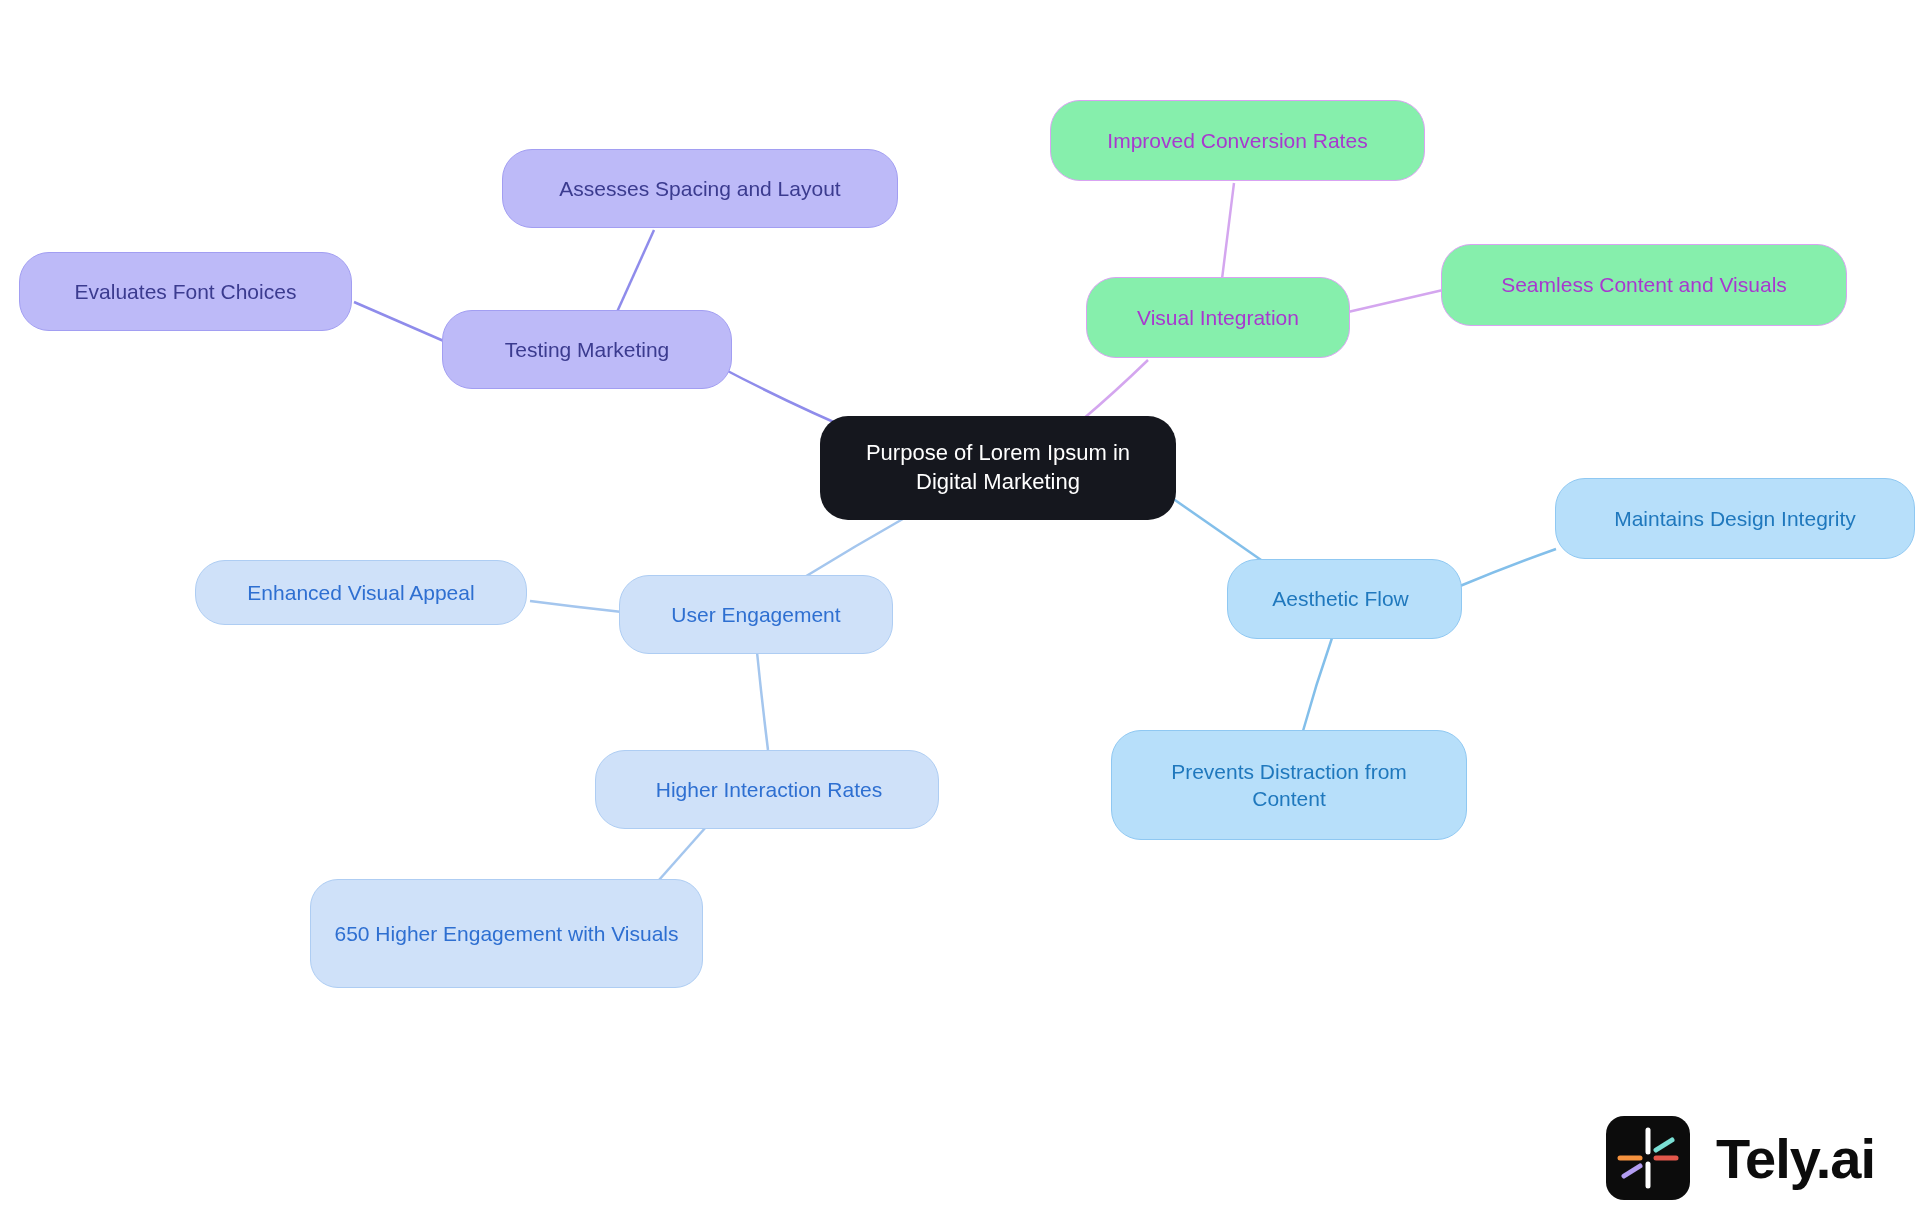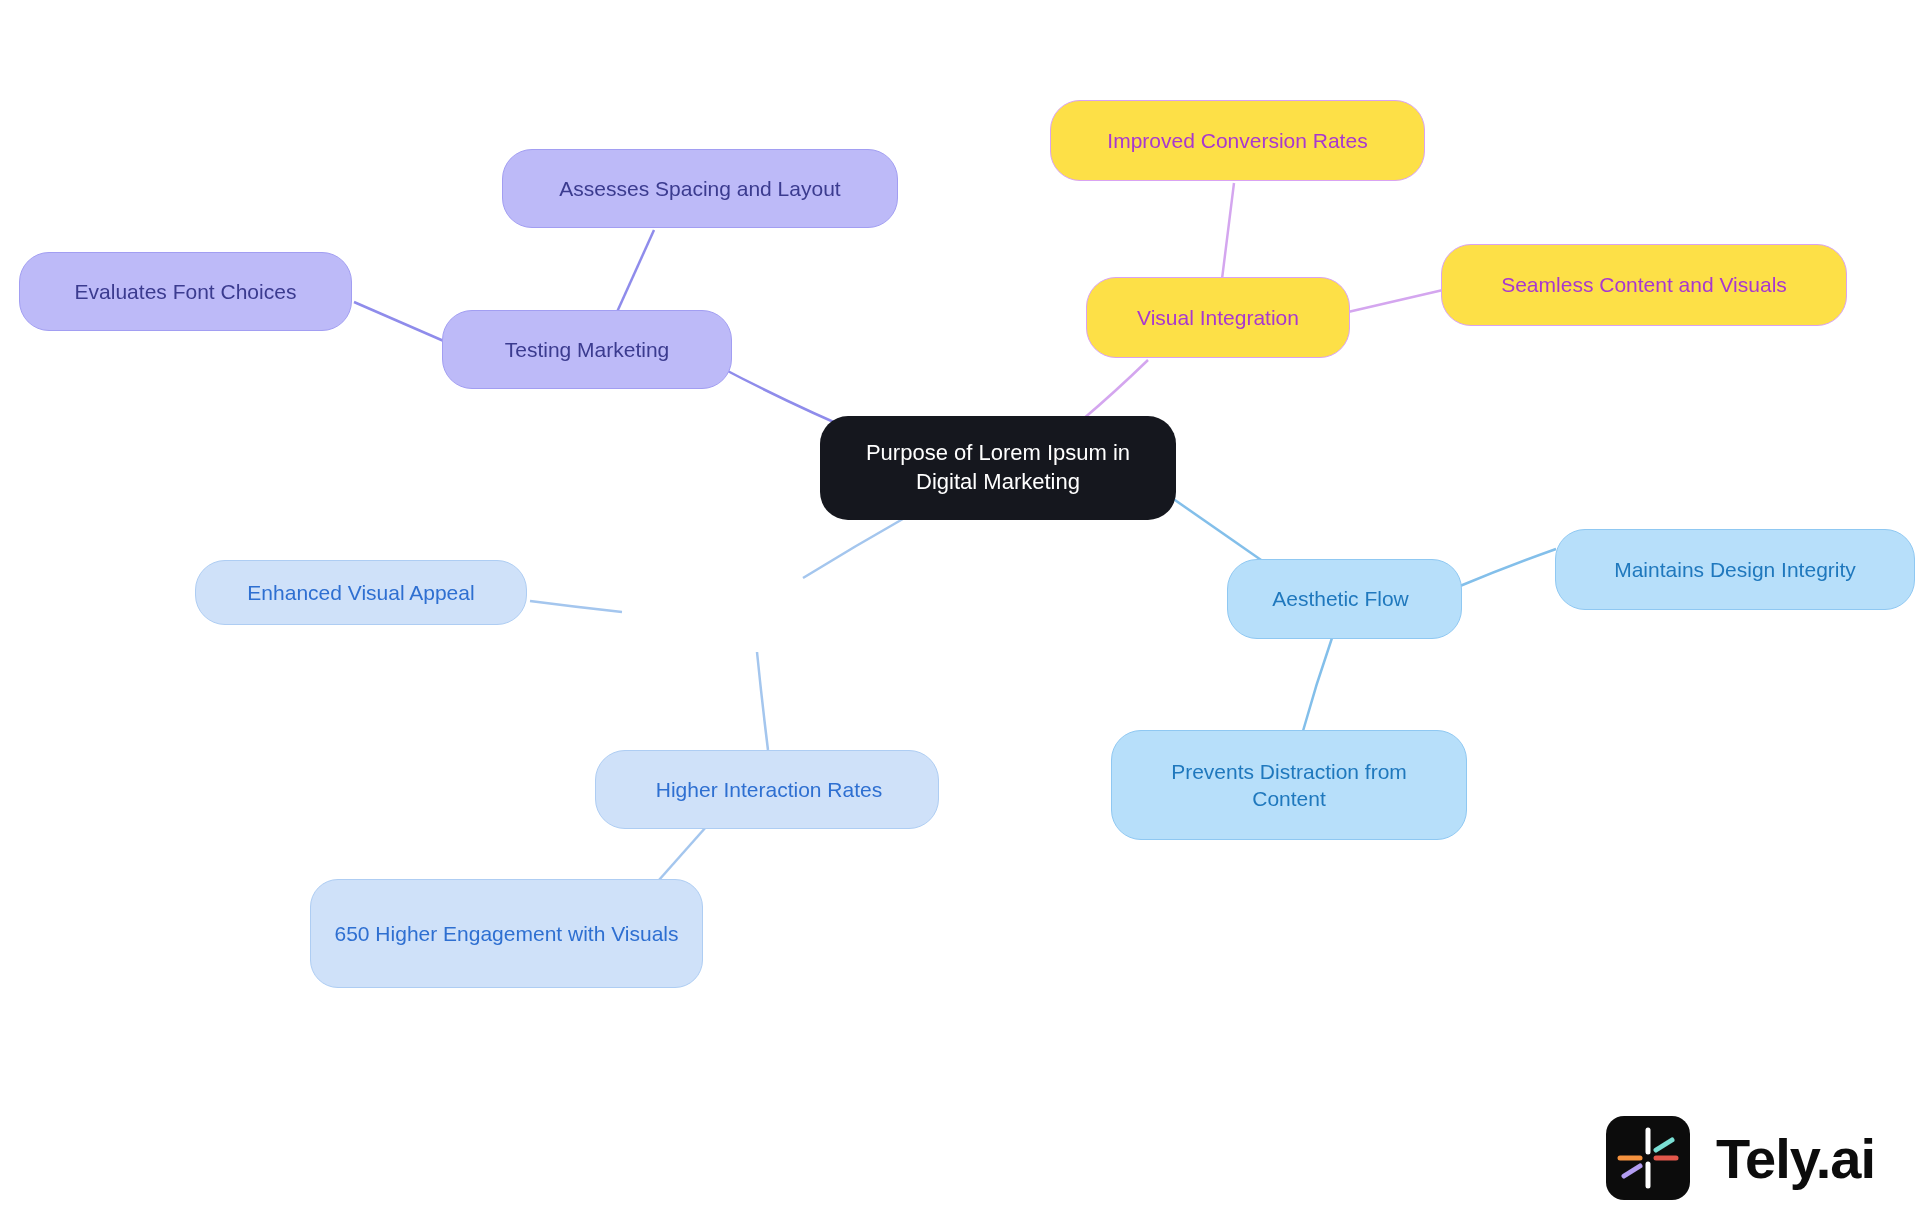--- a/index.html
+++ b/index.html
@@ -37,21 +37,21 @@
     border-radius: 28px;
     font-size: 22px;
     font-weight: 500;
   }
   .branch-typography {
     background: #bdbaf8;
     border: 1.5px solid #a29ef2;
     color: #3b3b8f;
   }
   .branch-visual {
-    background: #fde047;
+    background: #86efac;
     border: 1.5px solid #d9a3f2;
     color: #a838cf;
   }
   .branch-engagement {
     background: #cfe1f9;
     border: 1.5px solid #aecdf3;
     color: #2e6fd1;
   }
   .branch-aesthetic {
     background: #b7dffa;
@@ -120,34 +120,37 @@
   <div class="node branch-visual" style="left:1086px; top:277px; width:264px; height:81px;">
     <span>Visual Integration</span>
   </div>
   <div class="node branch-visual" style="left:1050px; top:100px; width:375px; height:81px;">
     <span>Improved Conversion Rates</span>
   </div>
   <div class="node branch-visual" style="left:1441px; top:244px; width:406px; height:82px;">
     <span>Seamless Content and Visuals</span>
   </div>
 
+  <div class="node branch-engagement" style="left:619px; top:575px; width:274px; height:79px;">
+    <span>User Engagement</span>
+  </div>
   <div class="node branch-engagement" style="left:195px; top:560px; width:332px; height:65px;">
     <span>Enhanced Visual Appeal</span>
   </div>
   <div class="node branch-engagement" style="left:595px; top:750px; width:344px; height:79px;padding-left:24px;">
     <span>Higher Interaction Rates</span>
   </div>
   <div class="node branch-engagement" style="left:310px; top:879px; width:393px; height:109px;border-radius:28px;">
     <span>650 Higher Engagement with Visuals</span>
   </div>
 
   <div class="node branch-aesthetic" style="left:1227px; top:559px; width:235px; height:80px;padding-left:12px;">
     <span>Aesthetic Flow</span>
   </div>
-  <div class="node branch-aesthetic" style="left:1555px; top:529px; width:360px; height:81px;">
+  <div class="node branch-aesthetic" style="left:1555px; top:478px; width:360px; height:81px;">
     <span>Maintains Design Integrity</span>
   </div>
   <div class="node branch-aesthetic" style="left:1111px; top:730px; width:356px; height:110px;">
     <span>Prevents Distraction from Content</span>
   </div>
 
   <div class="logo">
     <svg class="logo-mark" viewBox="0 0 84 84">
       <rect x="0" y="0" width="84" height="84" rx="18" fill="#0c0c0c"></rect>
       <g stroke-linecap="round" stroke-width="5">

